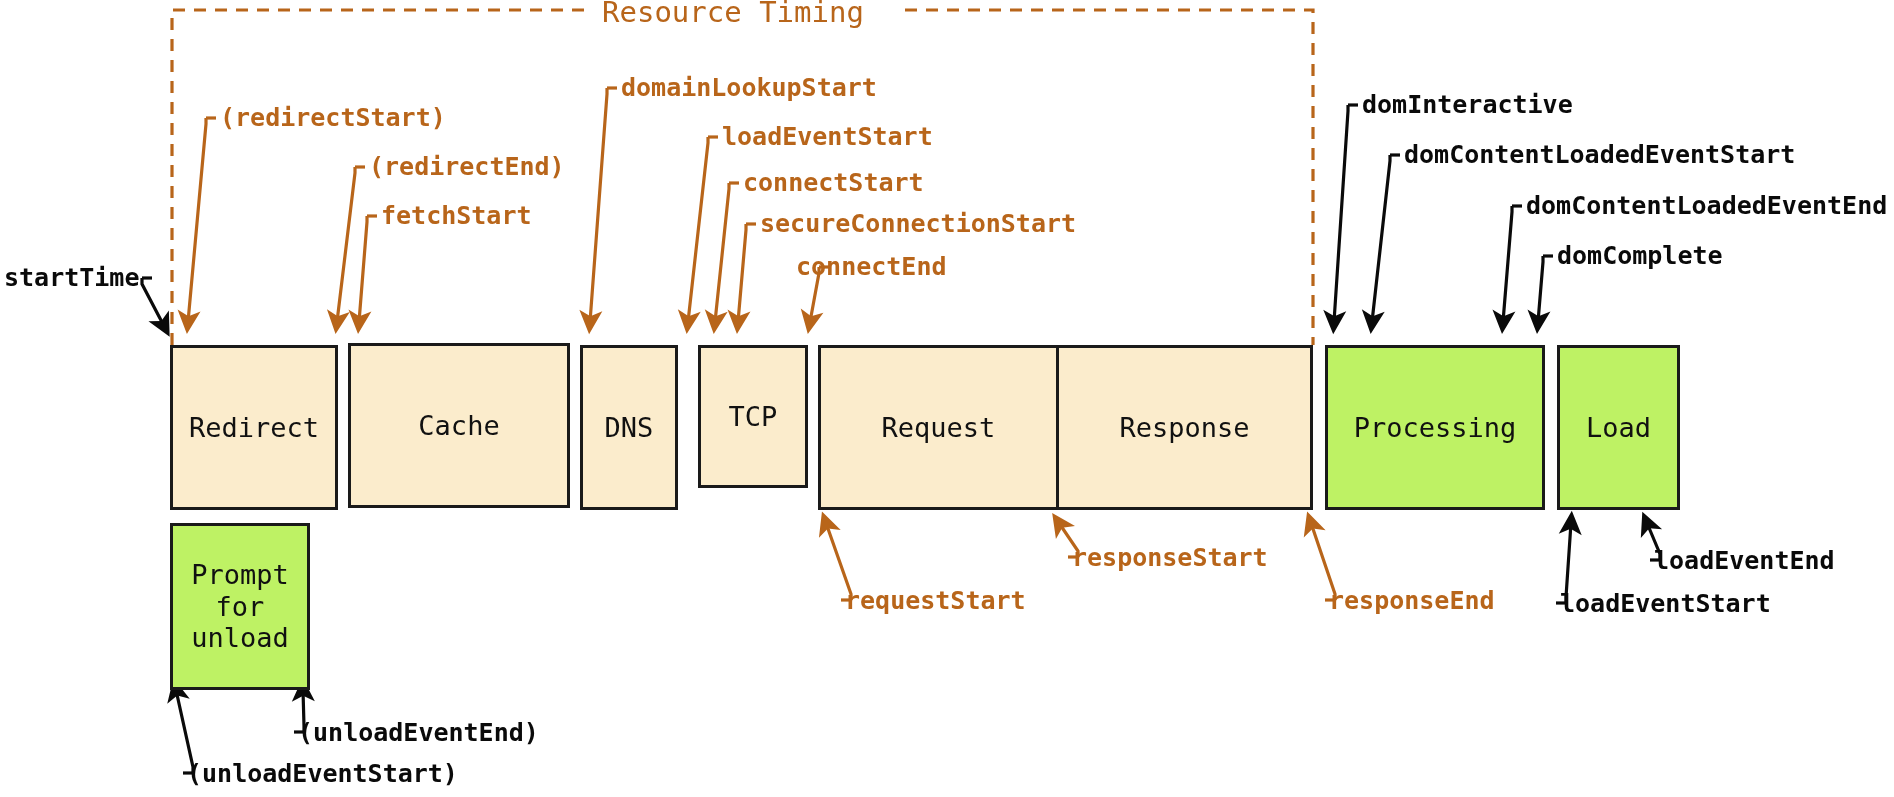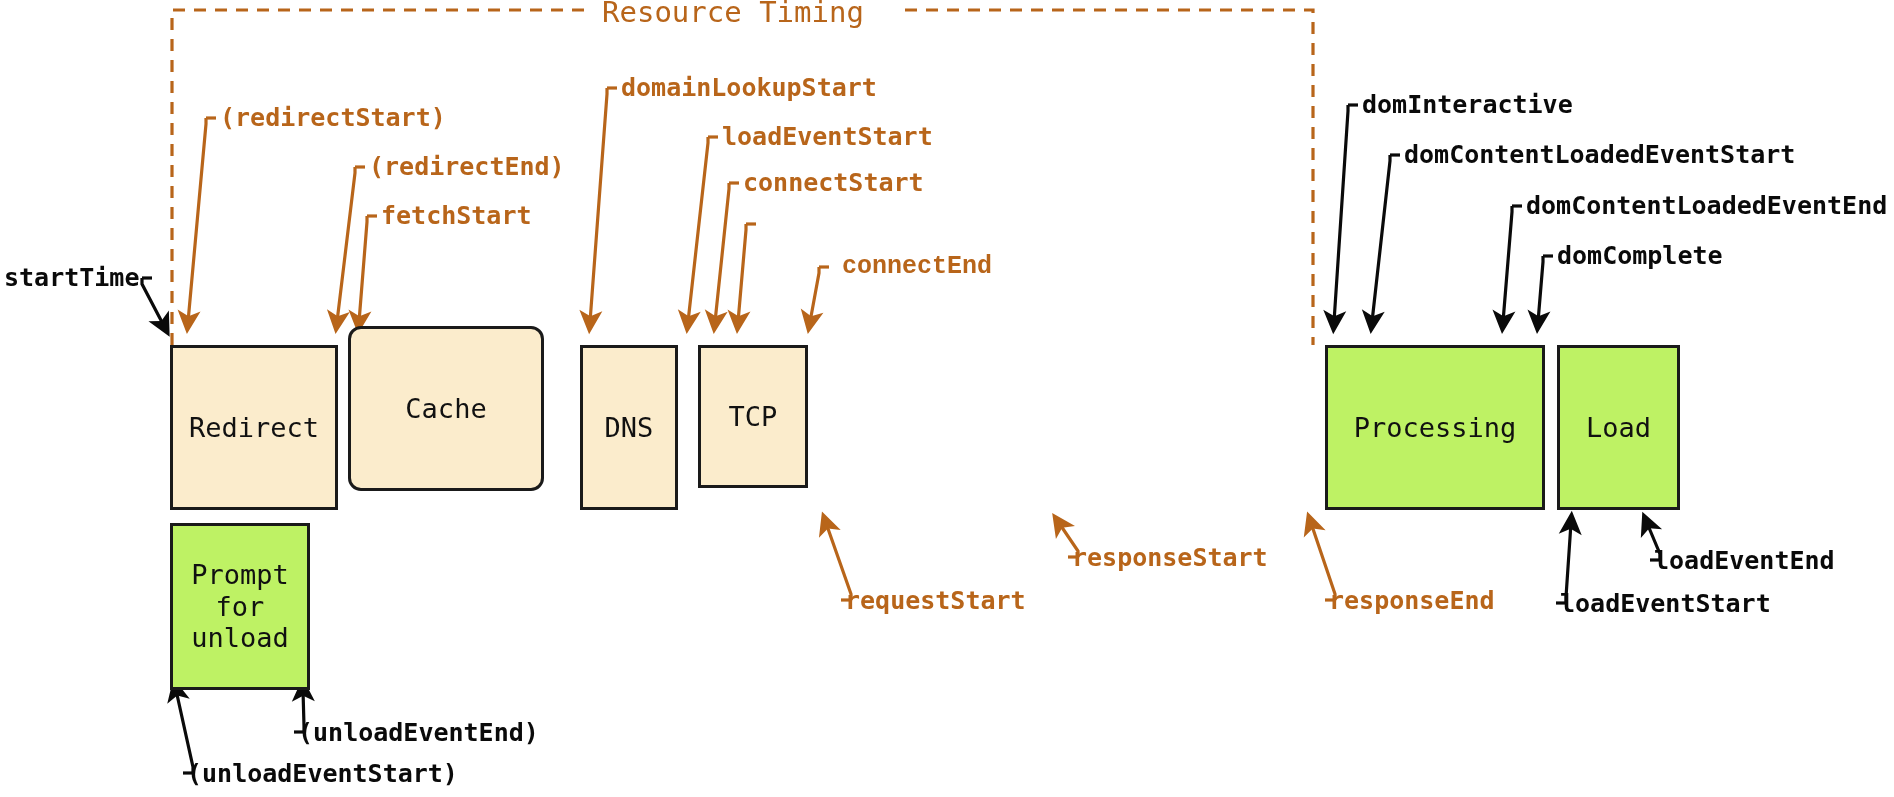--- a/index.html
+++ b/index.html
@@ -120,32 +120,41 @@
       <path d="M304,732 L304,726 L303,690" marker-end="url(#ah-k)"></path>
     </g>
   </svg>
 
   <div class="lbl title" style="left:592px;top:-2px;">Resource Timing</div>
 
   <div class="phase-box network" style="left:170px;top:345px;width:168px;height:165px;">
     <span class="phase-label">Redirect</span>
   </div>
 
-  <div class="phase-box network" style="left:348px;top:326px;width:196px;height:165px;border-radius:13px;">
+  <div class="phase-box network" style="left:348px;top:343px;width:222px;height:165px;">
     <span class="phase-label">Cache</span>
   </div>
 
   <div class="phase-box network" style="left:580px;top:345px;width:98px;height:165px;">
     <span class="phase-label">DNS</span>
   </div>
 
   <div class="phase-box network" style="left:698px;top:345px;width:110px;height:143px;">
     <span class="phase-label">TCP</span>
   </div>
 
+  <div class="split-box" style="left:818px;top:345px;width:495px;height:165px;">
+    <div class="split-half">
+      <span class="phase-label">Request</span>
+    </div>
+    <div class="split-div"></div>
+    <div class="split-half">
+      <span class="phase-label">Response</span>
+    </div>
+  </div>
 
   <div class="phase-box browser" style="left:1325px;top:345px;width:220px;height:165px;">
     <span class="phase-label">Processing</span>
   </div>
 
   <div class="phase-box browser" style="left:1557px;top:345px;width:123px;height:165px;">
     <span class="phase-label">Load</span>
   </div>
 
   <div class="phase-box browser" style="left:170px;top:523px;width:140px;height:167px;">
@@ -155,21 +164,22 @@
       <span>unload</span>
     </span>
   </div>
 
   <div class="lbl orange s1" style="left:220px;top:105px;">(redirectStart)</div>
   <div class="lbl orange s1" style="left:369px;top:154px;">(redirectEnd)</div>
   <div class="lbl orange s1" style="left:381px;top:203px;">fetchStart</div>
   <div class="lbl orange s1" style="left:621px;top:75px;">domainLookupStart</div>
   <div class="lbl orange s1" style="left:722px;top:124px;">loadEventStart</div>
   <div class="lbl orange s1" style="left:743px;top:170px;">connectStart</div>
-  <div class="lbl orange s1" style="left:842px;top:254px;font-family:Liberation Mono, monospace;">connectEnd</div>
+  <div class="lbl orange s1" style="left:760px;top:211px;">secureConnectionStart</div>
+  <div class="lbl orange s1" style="left:796px;top:254px;">connectEnd</div>
 
   <div class="lbl black s1" style="left:4px;top:265px;">startTime</div>
   <div class="lbl black s1" style="left:1362px;top:92px;">domInteractive</div>
   <div class="lbl black s1" style="left:1526px;top:193px;">domContentLoadedEventEnd</div>
   <div class="lbl black s1" style="left:1404px;top:142px;">domContentLoadedEventStart</div>
   <div class="lbl black s1" style="left:1557px;top:243px;">domComplete</div>
 
   <div class="lbl orange s1" style="left:845px;top:588px;">requestStart</div>
   <div class="lbl orange s1" style="left:1072px;top:545px;">responseStart</div>
   <div class="lbl orange s1" style="left:1329px;top:588px;">responseEnd</div>

